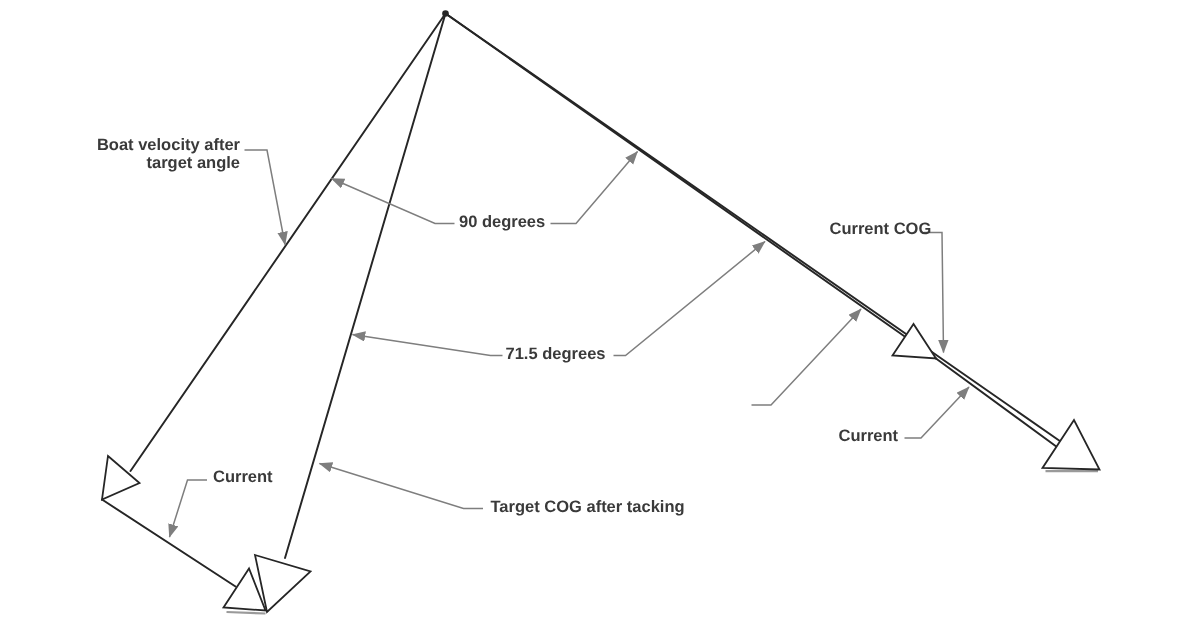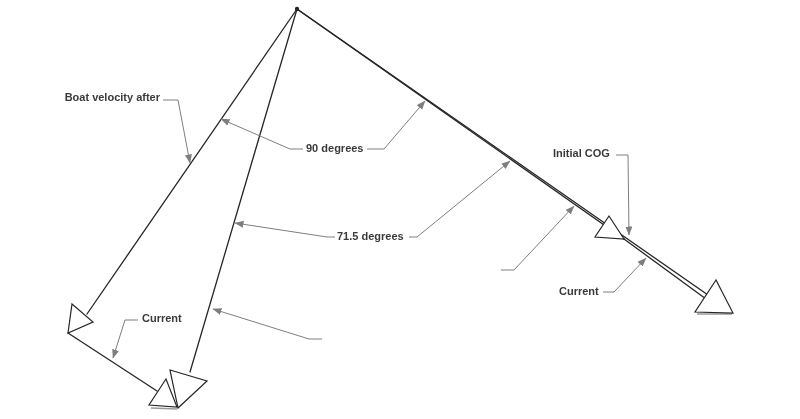--- a/index.html
+++ b/index.html
@@ -70,27 +70,29 @@
     <polyline class="leader" points="409,237 417,237 510,161" marker-end="url(#barb)"></polyline>
     <polyline class="leader" points="501,270 514,270 574,206" marker-end="url(#barb)"></polyline>
     <polyline class="leader" points="603,292 614,292 646,258" marker-end="url(#barb)"></polyline>
     <polyline class="leader" points="616,155 628,155 629,235" marker-end="url(#barb)"></polyline>
     <polyline class="leader" points="138,320 125,320 113,358" marker-end="url(#barb)"></polyline>
     <polyline class="leader" points="322,339 309,339 213,309" marker-end="url(#barb)"></polyline>
   </svg>
 
   <div class="lbl multiline" style="left:38px;top:92px;width:122px;">
     <div>Boat velocity after</div>
+    <div>target angle</div>
   </div>
 
   <div class="lbl" style="left:306px;top:143px;">90 degrees</div>
 
   <div class="lbl" style="left:337px;top:231px;">71.5 degrees</div>
 
-  <div class="lbl" style="left:553px;top:148px;">Initial COG</div>
+  <div class="lbl" style="left:553px;top:148px;">Current COG</div>
 
 
   <div class="lbl" style="left:559px;top:286px;">Current</div>
 
   <div class="lbl" style="left:142px;top:313px;">Current</div>
 
+  <div class="lbl" style="left:327px;top:333px;">Target COG after tacking</div>
 
 </div>
 
 </body></html>

